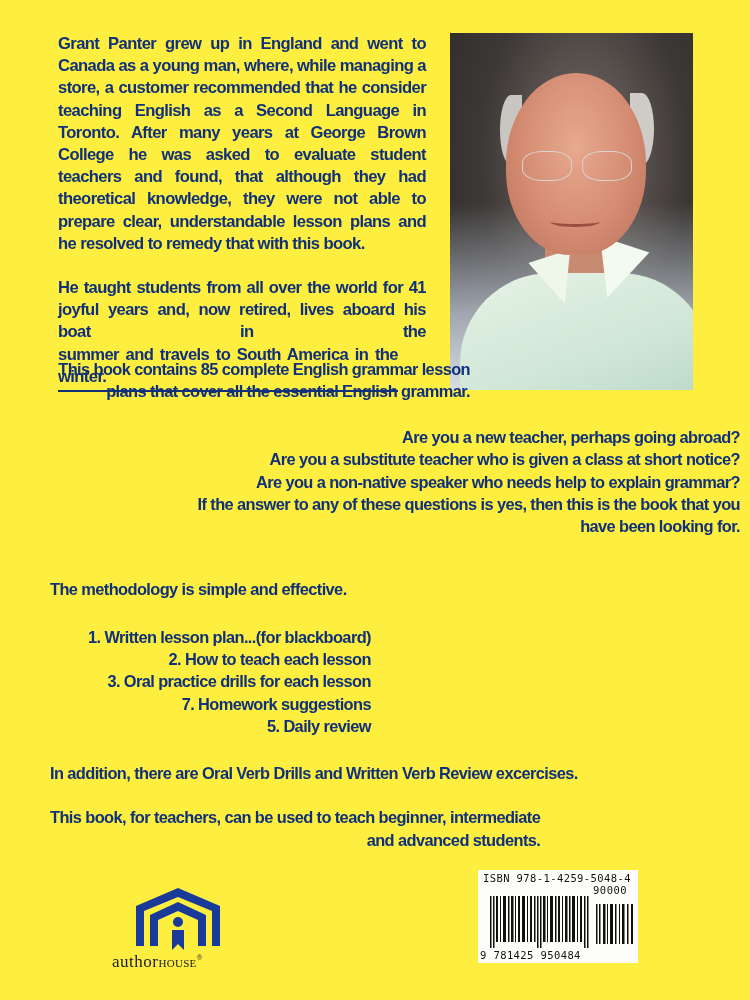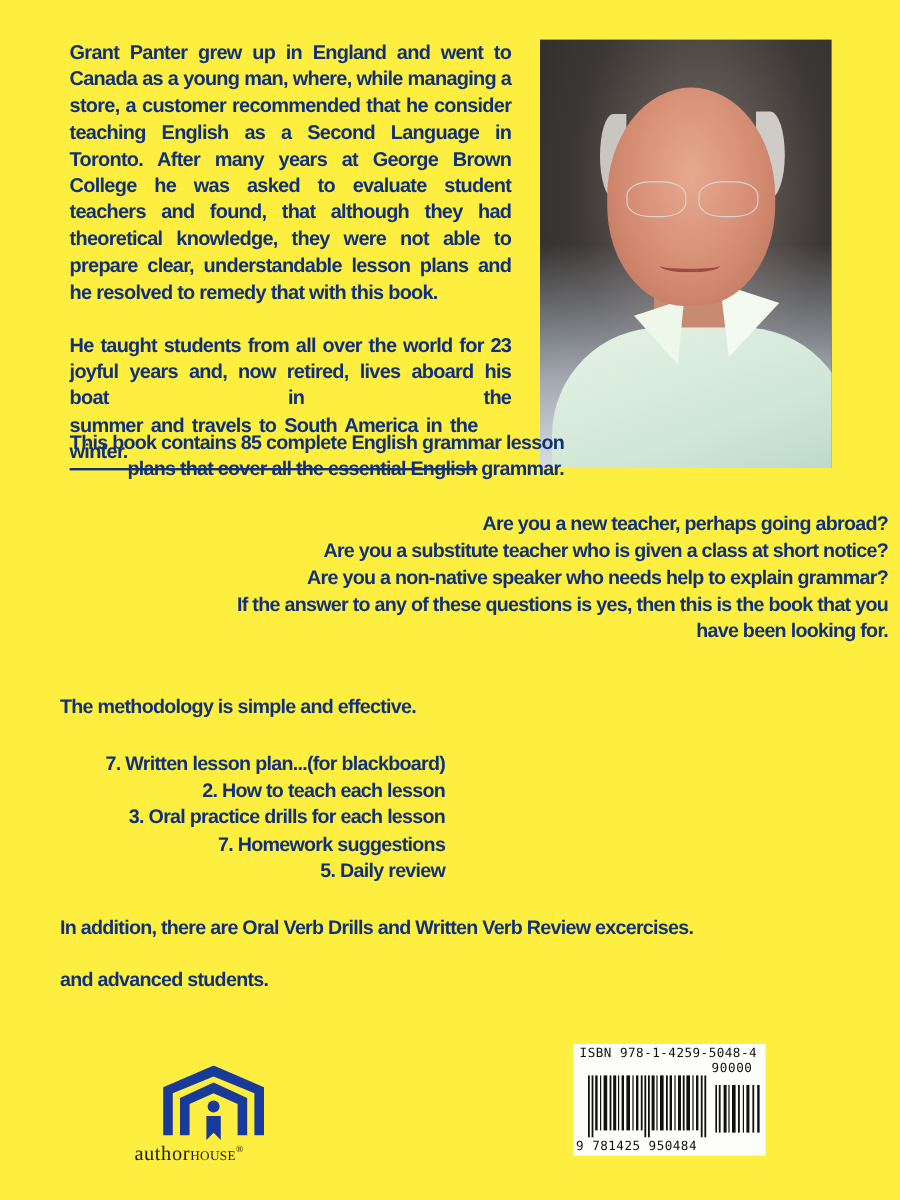--- a/index.html
+++ b/index.html
@@ -79,21 +79,21 @@
   .barcode .price { position:absolute; left:115px; top:14px; font-family:"DejaVu Sans Mono", monospace; font-size:10.5px; color:#111; letter-spacing:0.5px; }
   .barcode .ean { position:absolute; left:2px; top:79px; font-family:"DejaVu Sans Mono", monospace; font-size:10.5px; color:#111; letter-spacing:0.4px; white-space:nowrap; }
   .barcode svg { position:absolute; }
 </style>
 </head>
 <body>
 
 <div class="text bio">
   <p>Grant Panter grew up in England and went to Canada as a young man, where, while managing a store, a customer recommended that he consider teaching English as a Second Language in Toronto. After many years at George Brown College he was asked to evaluate student teachers and found, that although they had theoretical knowledge, they were not able to prepare clear, understandable lesson plans and he resolved to remedy that with this book.</p>
   <p>
-    <span>He taught students from all over the world for 23 joyful years and, now retired, lives aboard his boat in the</span>
+    <span>He taught students from all over the world for 41 joyful years and, now retired, lives aboard his boat in the</span>
     <span class="underlined">summer and travels to South America in the winter.</span>
   </p>
 </div>
 
 <div class="photo">
   <div class="bg-light"></div>
   <div class="neck"></div>
   <div class="shirt"></div>
   <div class="collar-l"></div>
   <div class="collar-r"></div>
@@ -115,30 +115,31 @@
 <div class="text questions">
   <p>Are you a new teacher, perhaps going abroad?</p>
   <p>Are you a substitute teacher who is given a class at short notice?</p>
   <p>Are you a non-native speaker who needs help to explain grammar?</p>
   <p>If the answer to any of these questions is yes, then this is the book that you</p>
   <p>have been looking for.</p>
 </div>
 
 <div class="text method-intro">The methodology is simple and effective.</div>
 <ul class="text method-list">
-  <li>7. Written lesson plan...(for blackboard)</li>
+  <li>1. Written lesson plan...(for blackboard)</li>
   <li>2. How to teach each lesson</li>
   <li>3. Oral practice drills for each lesson</li>
   <li>7. Homework suggestions</li>
   <li>5. Daily review</li>
 </ul>
 
 <div class="text addition">In addition, there are Oral Verb Drills and Written Verb Review excercises.</div>
 
 <div class="text forteachers">
+  <p>This book, for teachers, can be used to teach beginner, intermediate</p>
   <p>and advanced students.</p>
 </div>
 
 <svg class="logo" viewBox="0 0 100 90">
   <g fill="#1a3a9a">
     <polygon points="50,0 92,18 92,58 84,58 84,23 50,9 16,23 16,58 8,58 8,18"></polygon>
     <polygon points="50,14 78,27 78,58 70,58 70,32 50,23 30,32 30,58 22,58 22,27"></polygon>
     <circle cx="50" cy="34" r="5"></circle>
     <polygon points="44,42 56,42 56,62 50,56 44,62"></polygon>
   </g>

